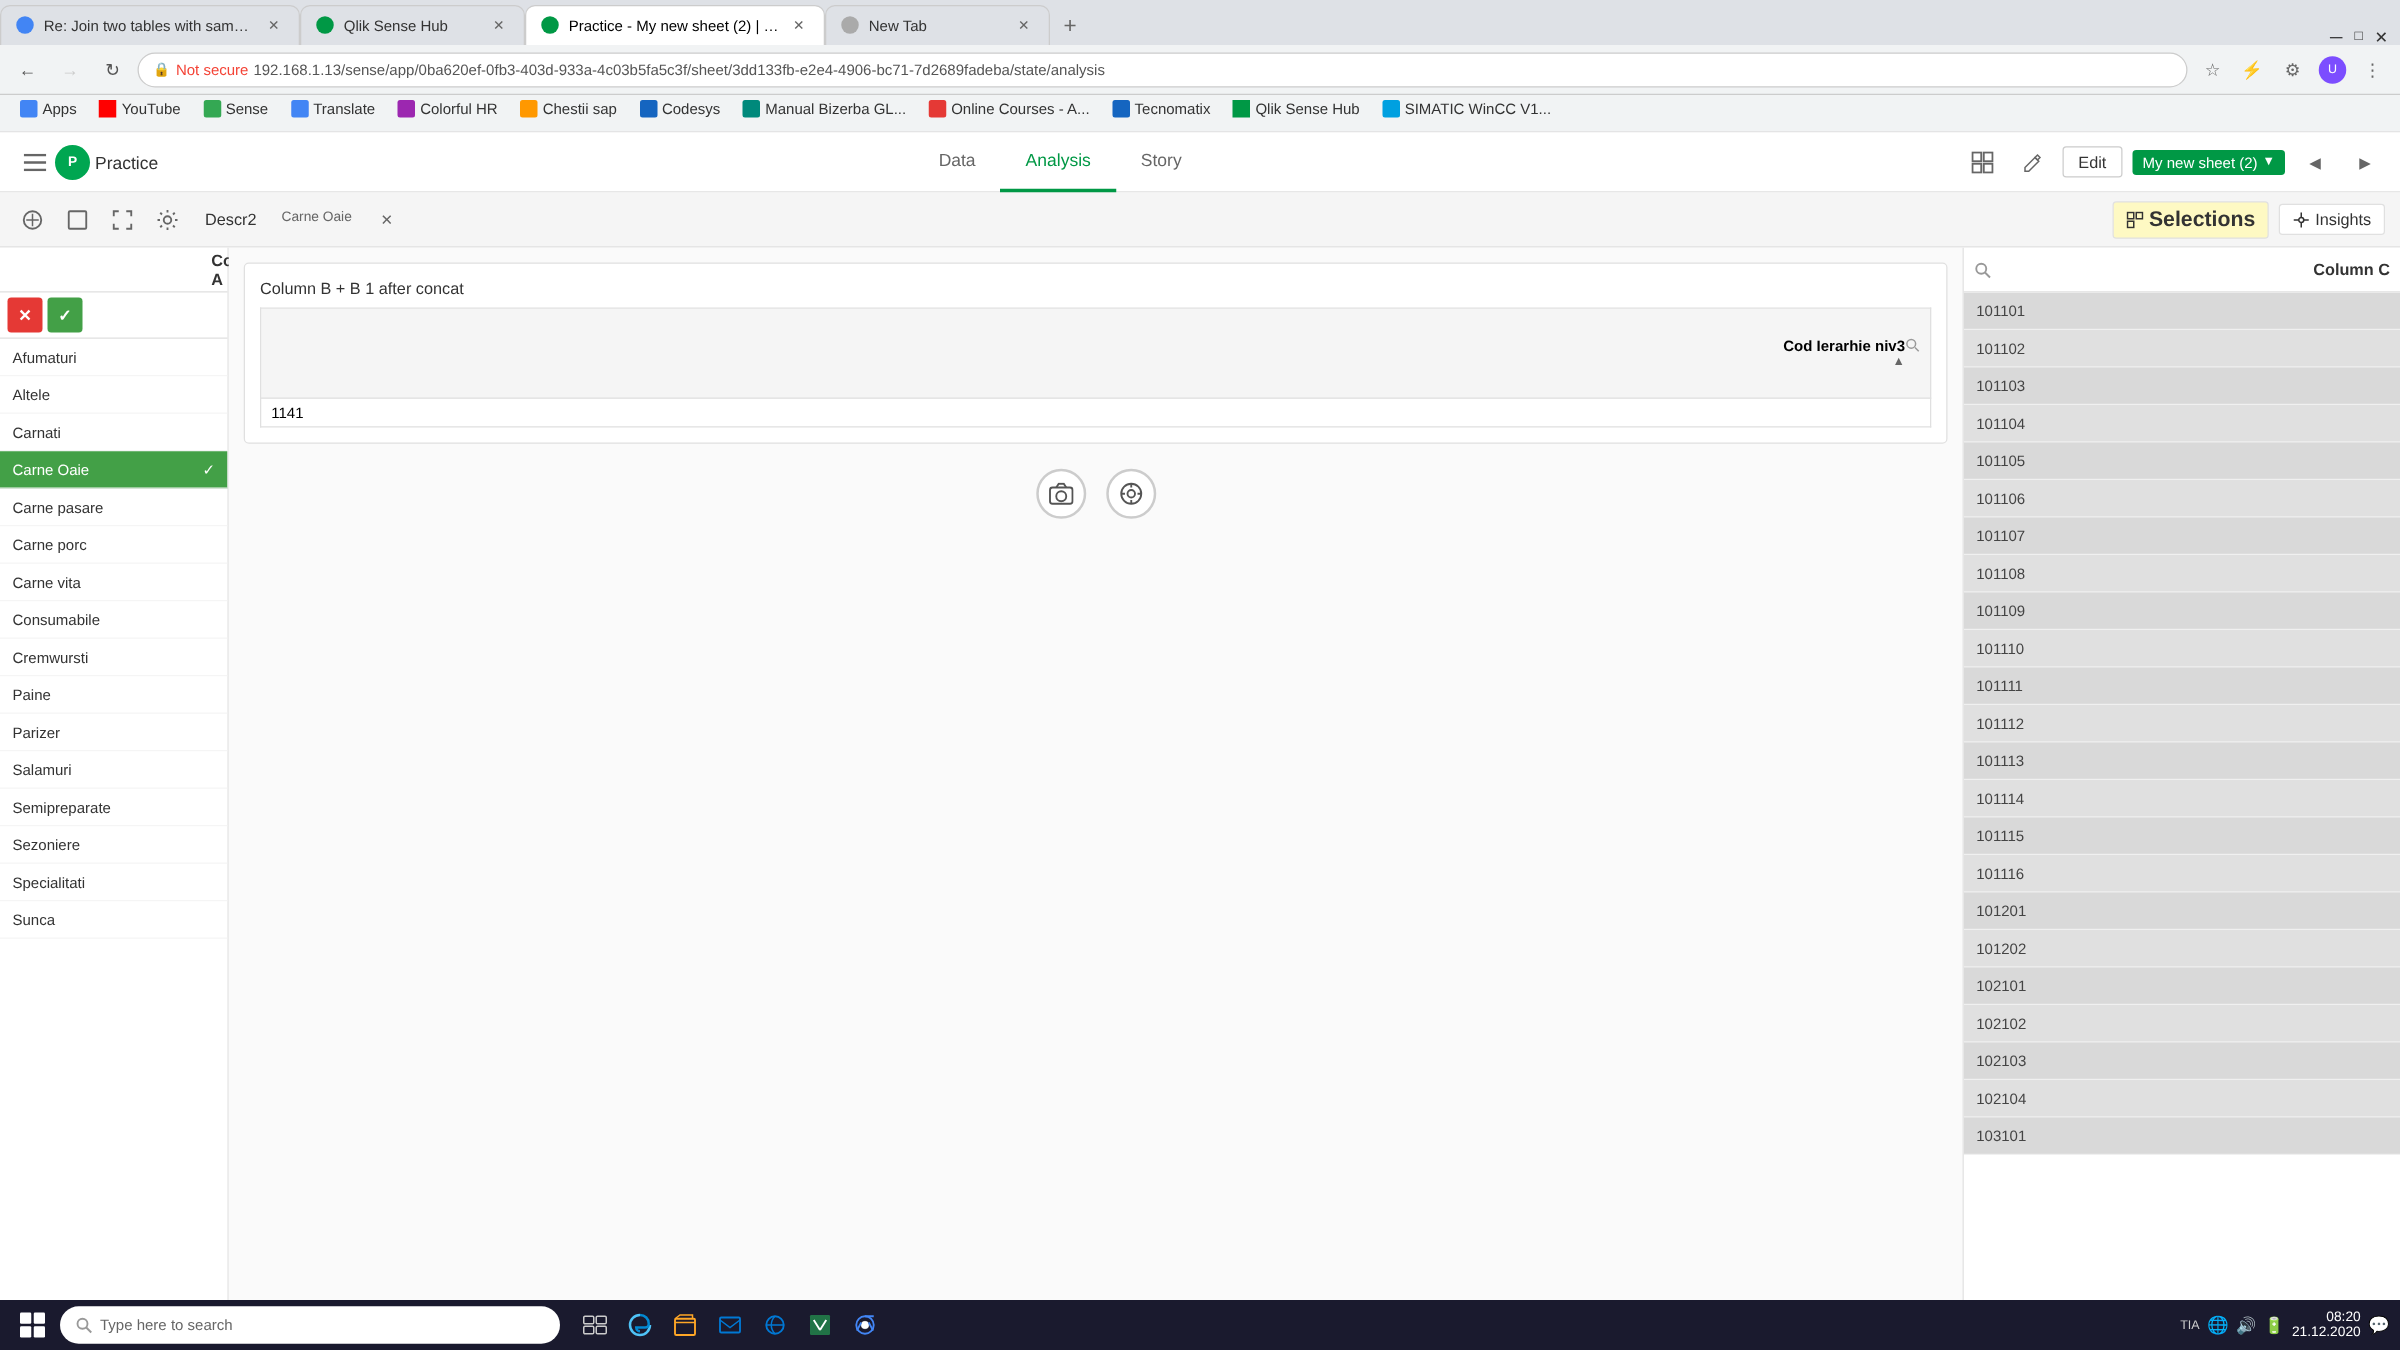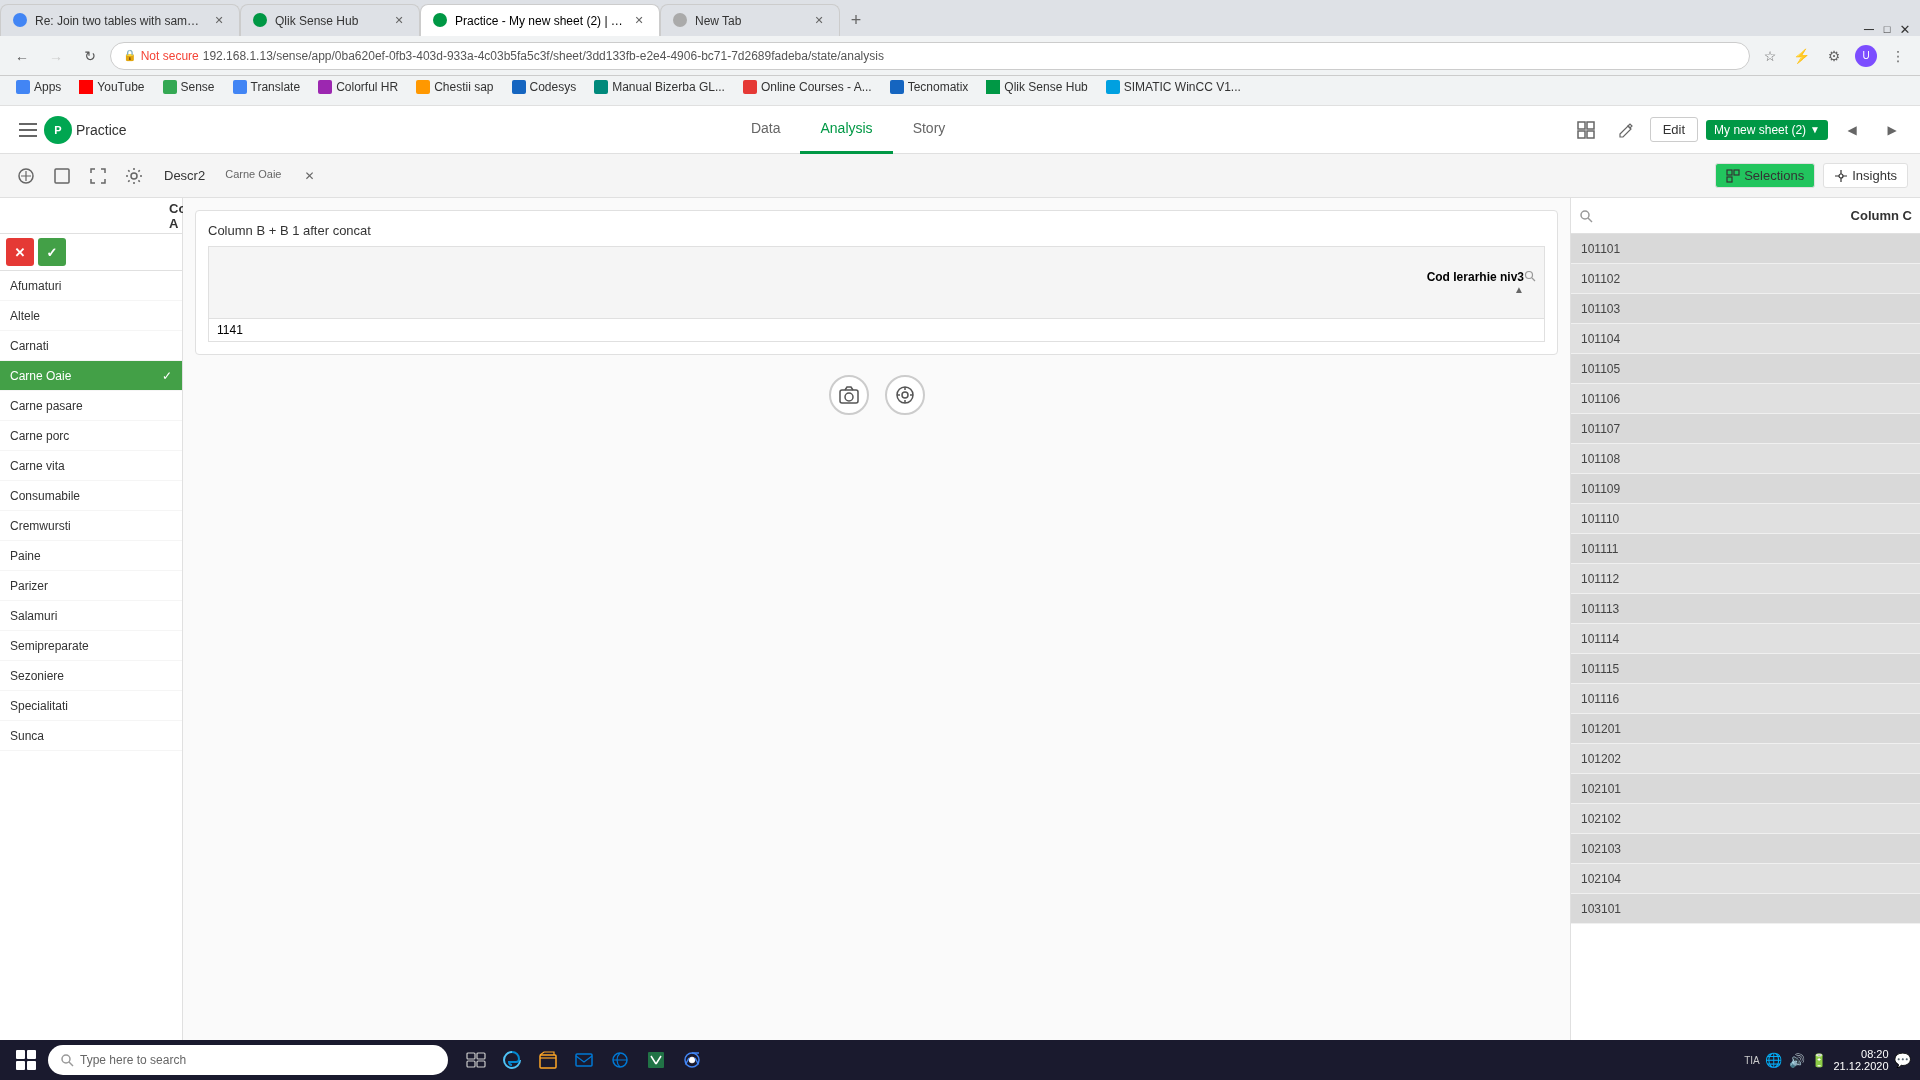--- a/index.html
+++ b/index.html
@@ -52,21 +52,21 @@
     .user-avatar { width: 28px; height: 28px; border-radius: 50%; background: #7c4dff; display: flex; align-items: center; justify-content: center; color: #fff; font-size: 12px; }
 
     
     .qlik-toolbar { height: 44px; background: #f5f5f5; display: flex; align-items: center; padding: 0 12px; gap: 8px; border-bottom: 1px solid #e0e0e0; }
     .toolbar-tool-btn { width: 28px; height: 28px; display: flex; align-items: center; justify-content: center; cursor: pointer; color: #555; font-size: 14px; border-radius: 3px; }
     .descr-breadcrumb { display: flex; flex-direction: row; padding: 0 8px; gap: 20px; }
     .descr-title { font-size: 13px; font-weight: 500; color: #333; }
     .descr-subtitle { font-size: 11px; color: #666; }
     .toolbar-close-btn { width: 24px; height: 24px; display: flex; align-items: center; justify-content: center; cursor: pointer; color: #666; }
     .toolbar-right { margin-left: auto; display: flex; align-items: center; gap: 8px; }
-    .selections-btn { display: flex; align-items: center; gap: 4px; padding: 4px 10px; font-size: 13px; color: #333; cursor: pointer; border: 1px solid #e0e0e0; border-radius: 3px; background: #22c55e; }
+    .selections-btn { display: flex; align-items: center; gap: 4px; padding: 4px 10px; font-size: 17px; color: #333; cursor: pointer; border: 1px solid #e0e0e0; border-radius: 3px; background: #fef9c3; font-weight: bold; }
     .insights-btn { display: flex; align-items: center; gap: 4px; padding: 4px 10px; font-size: 13px; color: #333; cursor: pointer; border: 1px solid #e0e0e0; border-radius: 3px; background: #fff; }
 
     
     .analysis-area { flex: 1; display: flex; overflow: hidden; }
 
     
     .column-a-panel { width: 183px; border-right: 1px solid #e0e0e0; display: flex; flex-direction: column; background: #fff; }
     .col-panel-header { height: 36px; display: flex; align-items: center; padding: 0 8px; border-bottom: 1px solid #e0e0e0; }
     .col-search-input { flex: 1; border: none; outline: none; font-size: 12px; color: #333; }
     .col-panel-options { width: 24px; height: 24px; display: flex; align-items: center; justify-content: center; cursor: pointer; color: #666; font-size: 16px; }

